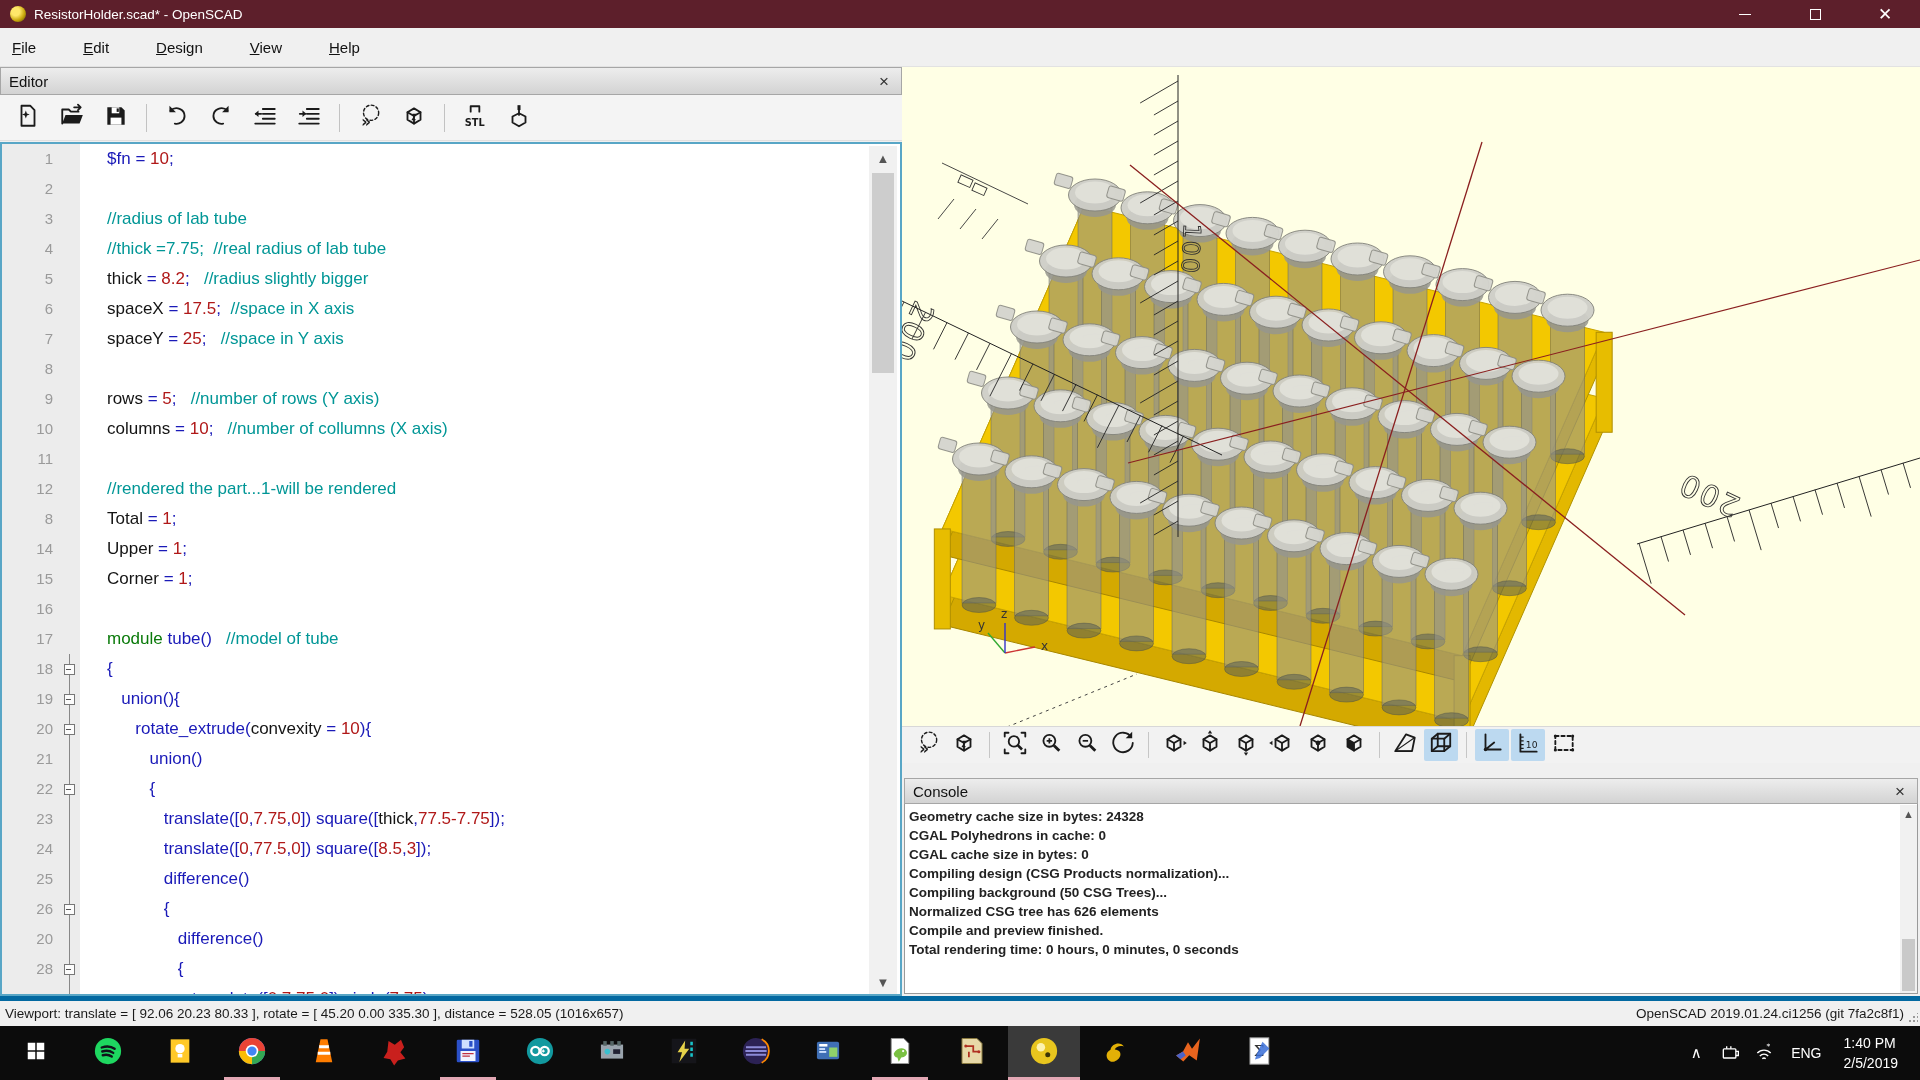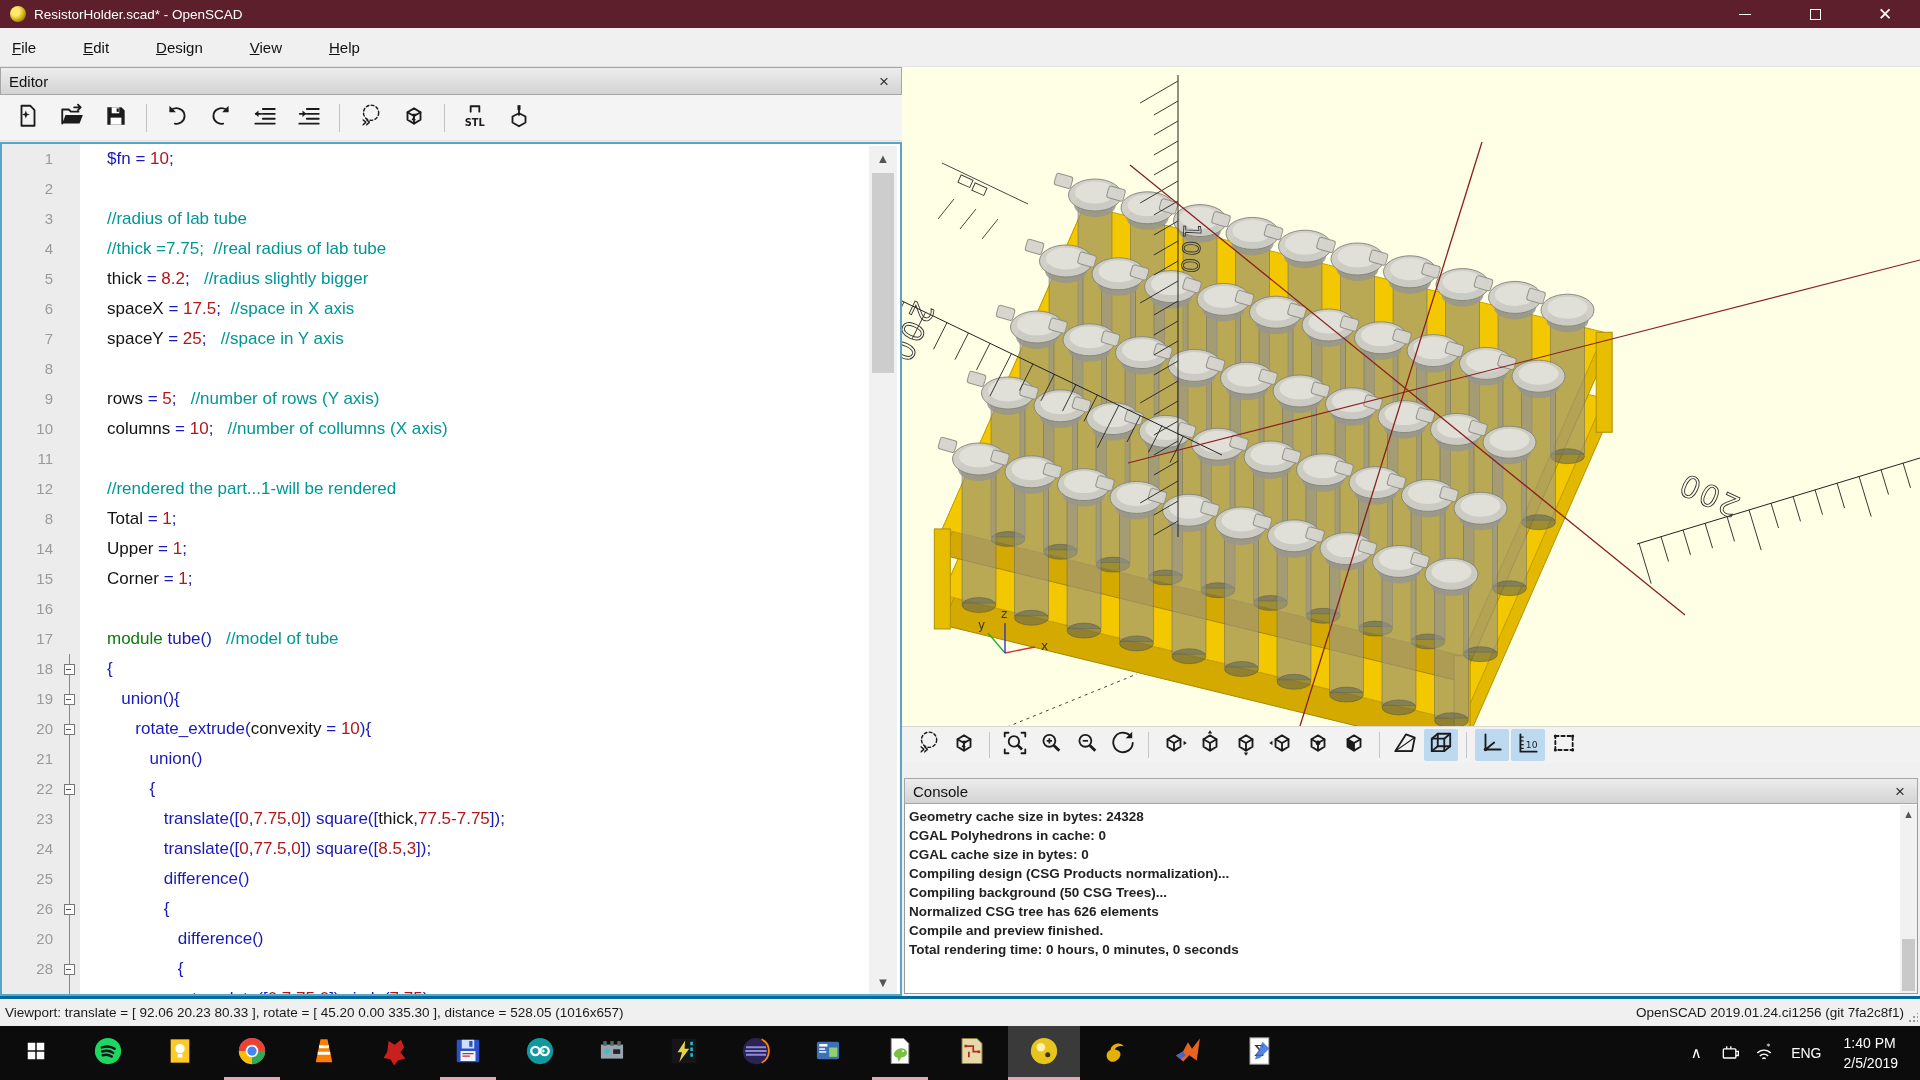--- a/index.html
+++ b/index.html
@@ -61,21 +61,21 @@
   .console .panel-head{height:26px;}
   .console-body{position:absolute;left:0;top:26px;width:1014px;height:190px;background:#fff;
                 border:1px solid #9a9a9a;border-top:none;font-size:13.5px;color:#222;padding:3px 0 0 4px;overflow:hidden;}
   .console-line{height:19px;line-height:19px;white-space:pre;font-weight:bold;}
   .con-scroll{position:absolute;right:1px;top:27px;width:17px;height:188px;background:#f1f1f1;}
   .con-scroll .arrow{height:18px;display:flex;align-items:center;justify-content:center;color:#555;font-size:11px;}
   .con-scroll .thumb{position:absolute;left:2px;bottom:2px;width:13px;height:52px;background:#c9c9c9;}
 
   
   .statusbar{position:absolute;left:0;top:996px;width:1920px;height:30px;background:#f0f0f0;
-             display:flex;align-items:center;font-size:13.5px;color:#1a1a1a;border-top:3px solid #0369a1;}
+             display:flex;align-items:center;font-size:13.5px;color:#1a1a1a;border-top:5px solid #0369a1;}
   .status-left{padding-left:5px;}
   .status-right{margin-left:auto;padding-right:16px;}
   .grip{position:absolute;right:2px;bottom:3px;width:10px;height:10px;
         background:radial-gradient(circle at 2px 8px,#999 1px,transparent 1.4px),
                    radial-gradient(circle at 6px 8px,#999 1px,transparent 1.4px),
                    radial-gradient(circle at 6px 4px,#999 1px,transparent 1.4px),
                    radial-gradient(circle at 10px 8px,#999 1px,transparent 1.4px),
                    radial-gradient(circle at 10px 4px,#999 1px,transparent 1.4px),
                    radial-gradient(circle at 10px 0px,#999 1px,transparent 1.4px);}
 

